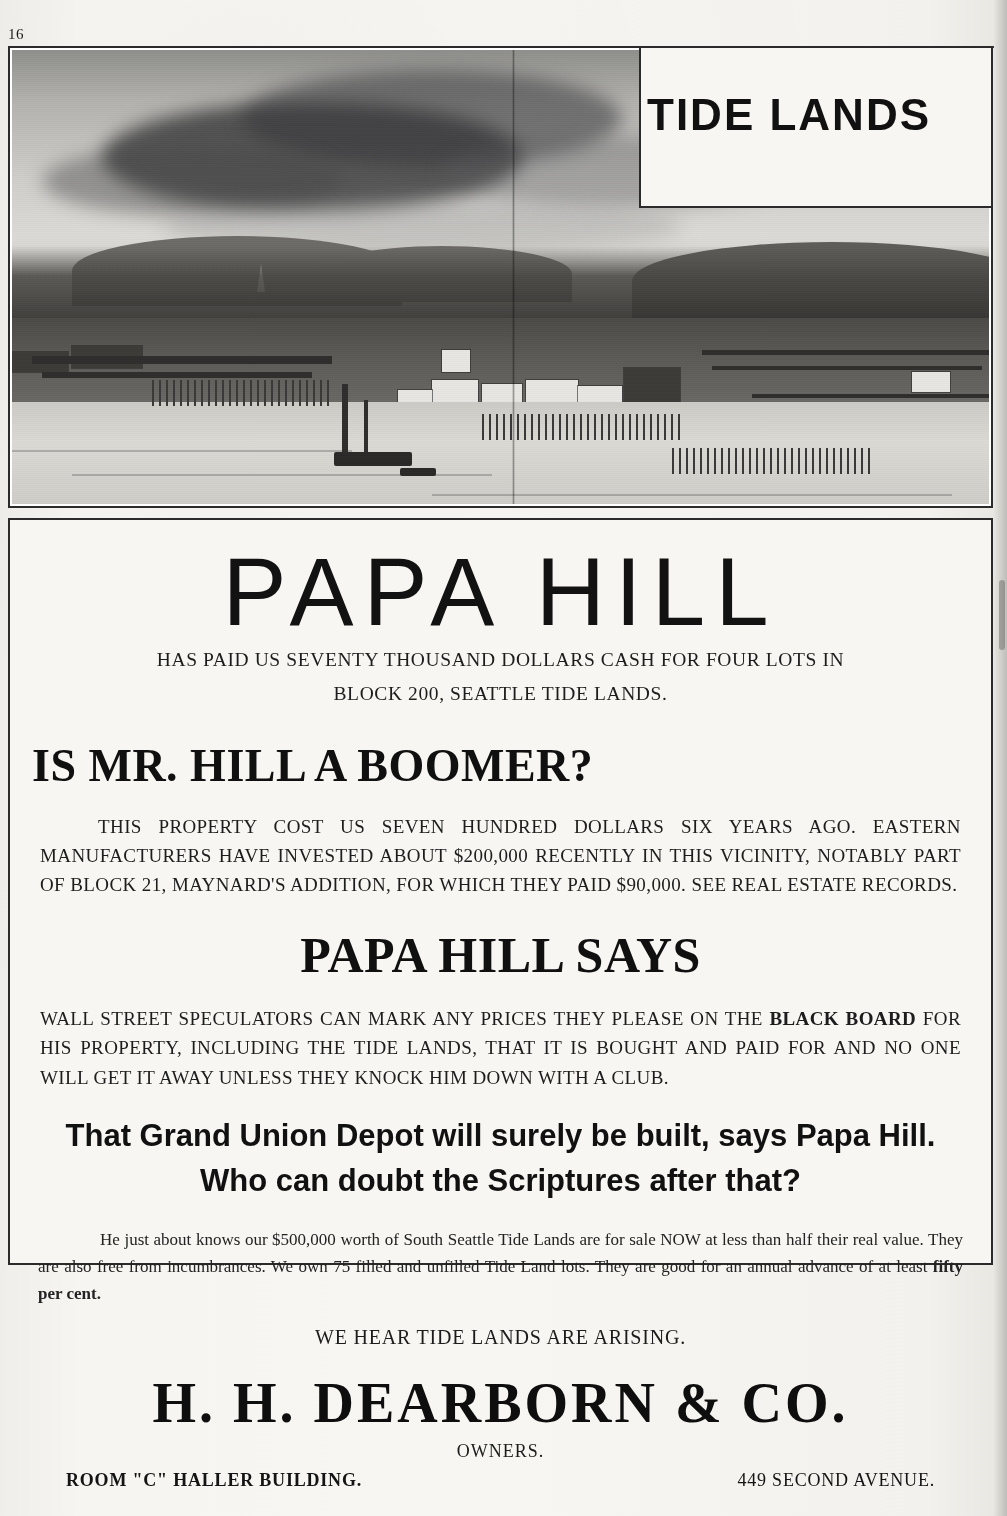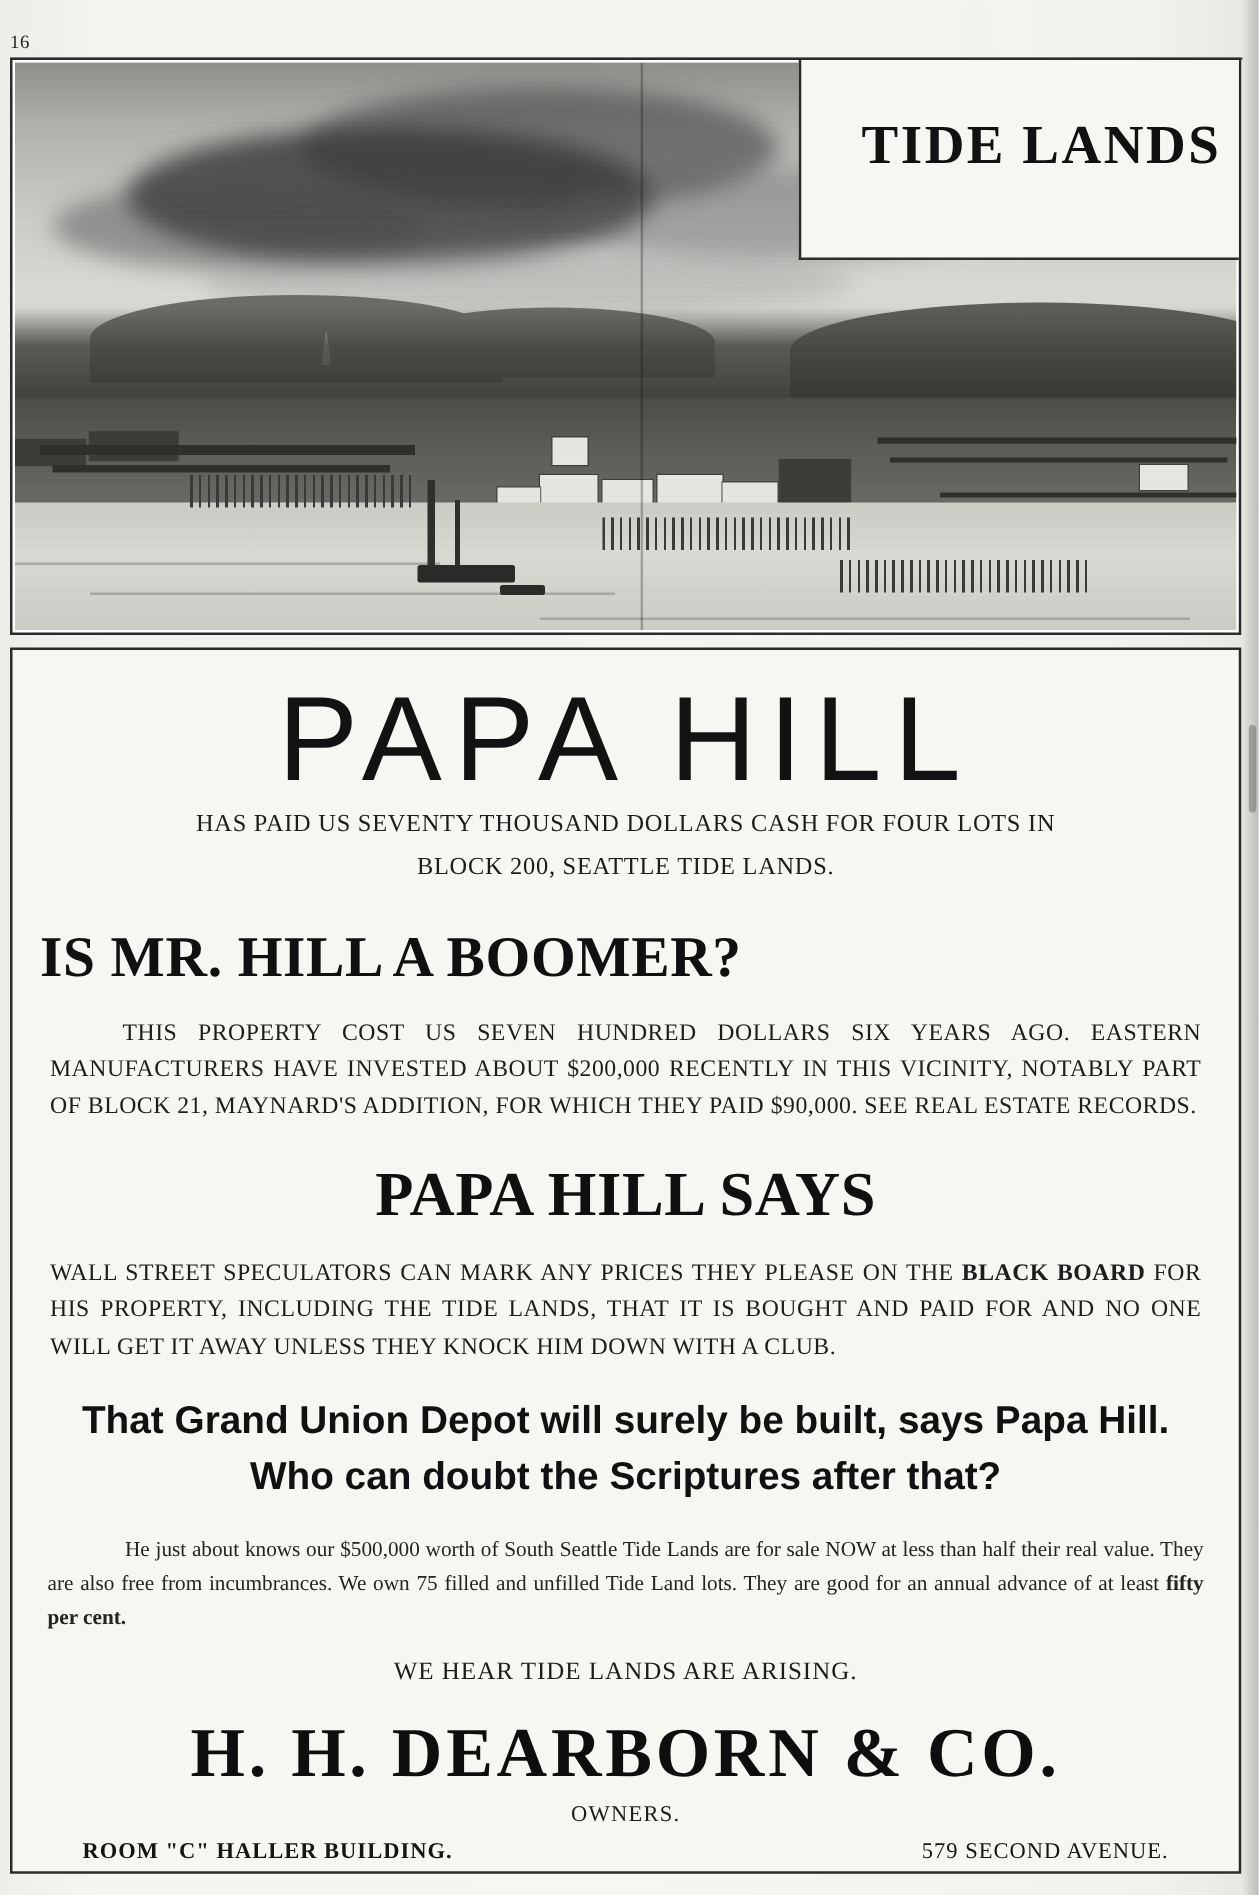--- a/index.html
+++ b/index.html
@@ -93,27 +93,27 @@
     border-left: 2px solid #2b2b2b;
     border-bottom: 2px solid #2b2b2b;
     box-sizing: border-box;
     z-index: 6;
   }
   .tide-lands {
     position: absolute;
     right: 14px;
     top: 42px;
     width: 330px;
-    text-align: right;
+    text-align: left;
     font-size: 44px;
     letter-spacing: 2px;
     font-weight: 700;
     color: #111;
     z-index: 7;
-    font-family: Liberation Serif, serif;
+    font-family: Liberation Sans, sans-serif;
   }
 
   
   .sky {
     position: absolute;
     left: 0; top: 0;
     width: 977px; height: 232px;
     background:
       linear-gradient(180deg, #8f8f8c 0%, #b3b2ae 22%, #cfcecb 55%, #dcdbd7 80%, #cfcdc8 100%);
   }
@@ -210,21 +210,21 @@
     background-image:
       repeating-linear-gradient(0deg, rgba(0,0,0,0.05) 0px, rgba(0,0,0,0.05) 1px, rgba(255,255,255,0.03) 1px, rgba(255,255,255,0.03) 2px);
   }
 
   
   .ad {
     position: absolute;
     left: 8px;
     top: 518px;
     width: 985px;
-    height: 981px;
+    height: 747px;
     border: 2px solid #2b2b2b;
     box-sizing: border-box;
     background: #f7f6f2;
   }
   .ad-inner {
     position: absolute;
     left: 22px;
     right: 22px;
     top: 10px;
   }
@@ -433,21 +433,21 @@
 
       <div class="fine-print"><span class="indent">He just about knows our $500,000 worth of South Seattle Tide Lands are for sale NOW at less than half their real value.  They are also free from incumbrances.  We own 75 filled and unfilled Tide Land lots.  They are good for an annual advance of at least </span><span class="bold-inline">fifty per cent.</span></div>
 
       <div class="arising">WE HEAR TIDE LANDS ARE ARISING.</div>
 
       <div class="dearborn">H. H. DEARBORN &amp; CO.</div>
       <div class="owners">OWNERS.</div>
 
       <div class="footer-row">
         <div>ROOM "C" HALLER BUILDING.</div>
-        <div class="addr">579 SECOND AVENUE.</div>
+        <div class="addr">449 SECOND AVENUE.</div>
       </div>
 
     </div>
   </div>
 
   <div class="edge-shadow"></div>
   <div class="edge-mark"></div>
 </div>
 
 </body></html>

